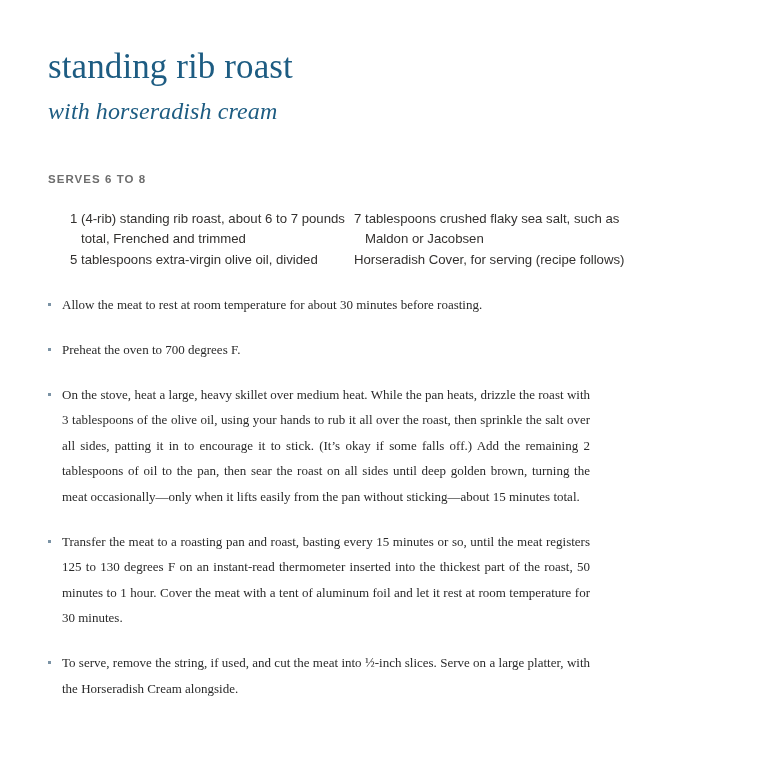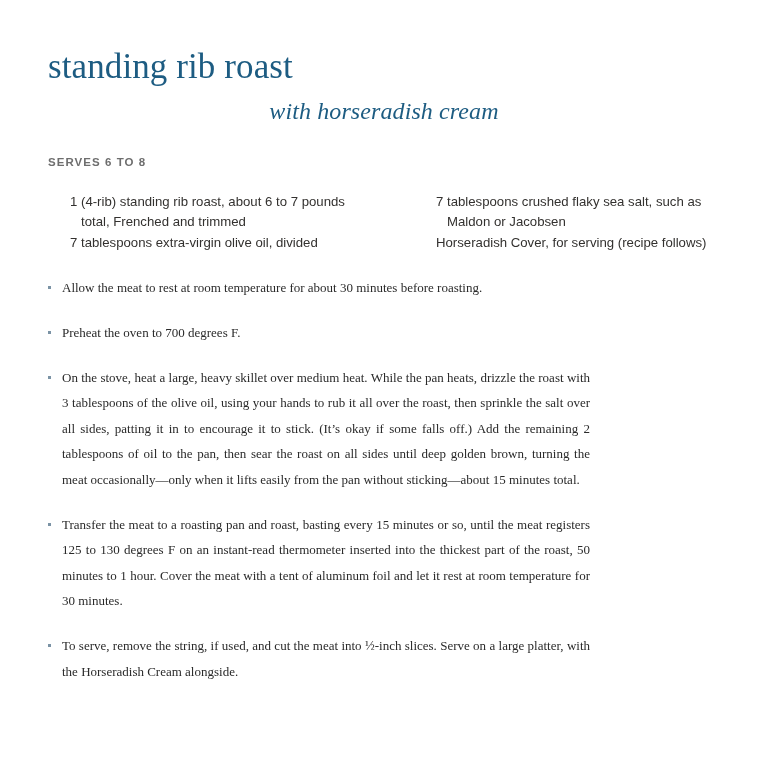--- a/index.html
+++ b/index.html
@@ -38,39 +38,37 @@
   }
   .recipe-subtitle {
     font-family: "Liberation Serif", serif;
     font-style: italic;
     font-size: 24px;
     line-height: 1.2;
     font-weight: 400;
     color: #1d5c82;
     margin: 11px 0 0 0;
     letter-spacing: 0.1px;
-    text-align: center;
   }
   .serves-label {
     font-family: "Liberation Sans", sans-serif;
     font-size: 11.5px;
     font-weight: 700;
     letter-spacing: 1.05px;
     color: #6e6e6e;
-    margin: 30px 0 0 0;
+    margin: 47px 0 0 0;
     text-transform: uppercase;
   }
 
   
   .ingredients {
     display: flex;
     margin: 24px 0 0 0;
     padding: 0 48px 0 70px;
     gap: 0;
-    justify-content: space-between;
   }
   .ingredient-column {
     width: 284px;
     flex: 0 0 284px;
   }
   .ingredient-column.right {
     margin-left: 0;
   }
   .ingredient-item {
     font-family: "Liberation Sans", sans-serif;
@@ -121,21 +119,21 @@
 
   <div class="recipe-header">
     <h1 class="recipe-title">standing rib roast</h1>
     <h2 class="recipe-subtitle">with horseradish cream</h2>
     <div class="serves-label">SERVES 6 TO 8</div>
   </div>
 
   <div class="ingredients">
     <div class="ingredient-column left">
       <p class="ingredient-item">1 (4-rib) standing rib roast, about 6 to 7 pounds total, Frenched and trimmed</p>
-      <p class="ingredient-item">7 tablespoons extra-virgin olive oil, divided</p>
+      <p class="ingredient-item">5 tablespoons extra-virgin olive oil, divided</p>
     </div>
     <div class="ingredient-column right">
       <p class="ingredient-item">7 tablespoons crushed flaky sea salt, such as Maldon or Jacobsen</p>
       <p class="ingredient-item">Horseradish Cover, for serving (recipe follows)</p>
     </div>
   </div>
 
   <div class="steps">
 
     <div class="step">

